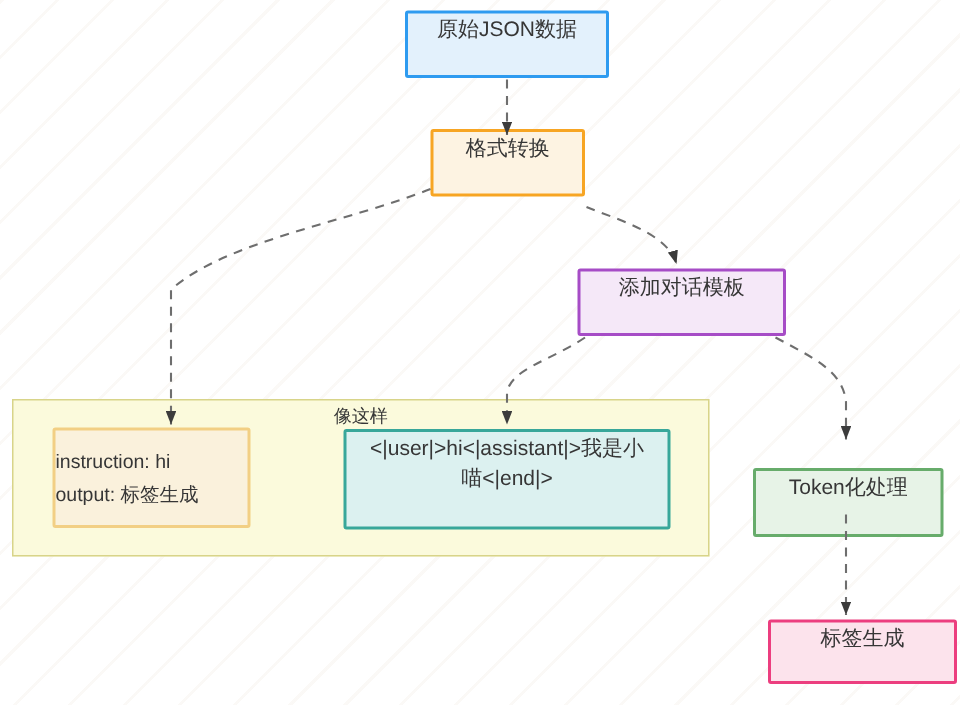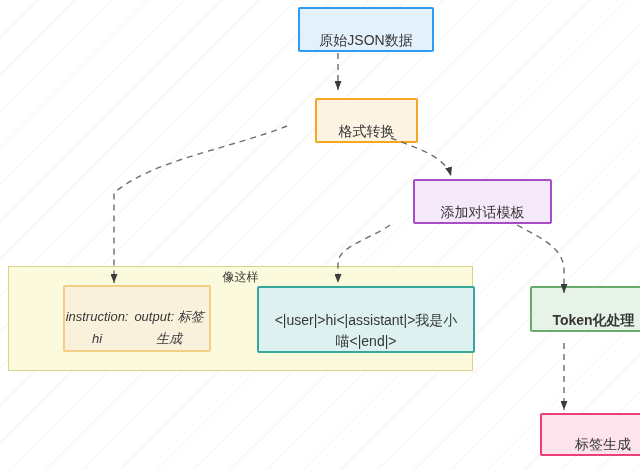--- a/index.html
+++ b/index.html
@@ -33,51 +33,50 @@
     stroke: var(--arrow-line, #6e6e6e);
     stroke-width: 1.4;
     stroke-dasharray: 6 5;
   }
   #arrowhead path { fill: var(--arrow-head, #3c3c3c); }
 
   .node {
     position: absolute;
     box-sizing: border-box;
     display: flex;
-    align-items: flex-end;
+    align-items: flex-start;
     justify-content: center;
     text-align: center;
     font-size: 14px;
     color: var(--text, #363636);
     border-radius: 2px;
     z-index: 2;
     line-height: 1.45;
-    margin-left: 28px;
   }
   .node-raw      { left: 270px; top: 7px;   width: 136px; height: 45px;
                    background: var(--blue-fill);   border: 2px solid var(--blue-border); }
-  .node-format   { left: 287px; top: 98px;  width: 103px; height: 45px;
+  .node-format   { left: 287px; top: 86px;  width: 103px; height: 45px;
                    background: var(--orange-fill); border: 2px solid var(--orange-border); }
   .node-template { left: 385px; top: 179px; width: 139px; height: 45px;
                    background: var(--purple-fill); border: 2px solid var(--purple-border); }
   .group-box     { left: 8px;   top: 266px; width: 465px; height: 105px;
                    position: absolute; box-sizing: border-box;
                    background: var(--group-fill); border: 1.5px solid var(--group-border);
                    z-index: 1; }
   .group-label   { position: absolute; left: 8px; top: 269px; width: 465px;
                    text-align: center; font-size: 12px; color: var(--text, #363636);
                    z-index: 2; }
-  .node-instruction { left: 35px; top: 285px; width: 148px; height: 67px;
+  .node-instruction { left: 35px; top: 285px; width: 132px; height: 67px;
                    background: var(--cream-fill); border: 2px solid var(--cream-border);
-                   flex-direction: row; font-size: 13px; line-height: 22px; font-style: italic; }
+                   flex-direction: column; font-size: 13px; line-height: 22px; }
   .node-chat     { left: 229px; top: 286px; width: 218px; height: 67px;
                    background: var(--teal-fill); border: 2px solid var(--teal-border);
                    padding: 0 12px; word-break: break-all; }
-  .node-token    { left: 502px; top: 286px; width: 127px; height: 46px;
-                   background: var(--green-fill); border: 2px solid var(--green-border); font-weight: bold; }
+  .node-token    { left: 502px; top: 312px; width: 127px; height: 46px;
+                   background: var(--green-fill); border: 2px solid var(--green-border); }
   .node-labelgen { left: 512px; top: 413px; width: 126px; height: 43px;
                    background: var(--pink-fill); border: 2px solid var(--pink-border); }
 </style>
 </head>
 <body>
 
 <div class="canvas">
 
   <div class="group-box"></div>
   <div class="group-label">像这样</div>

